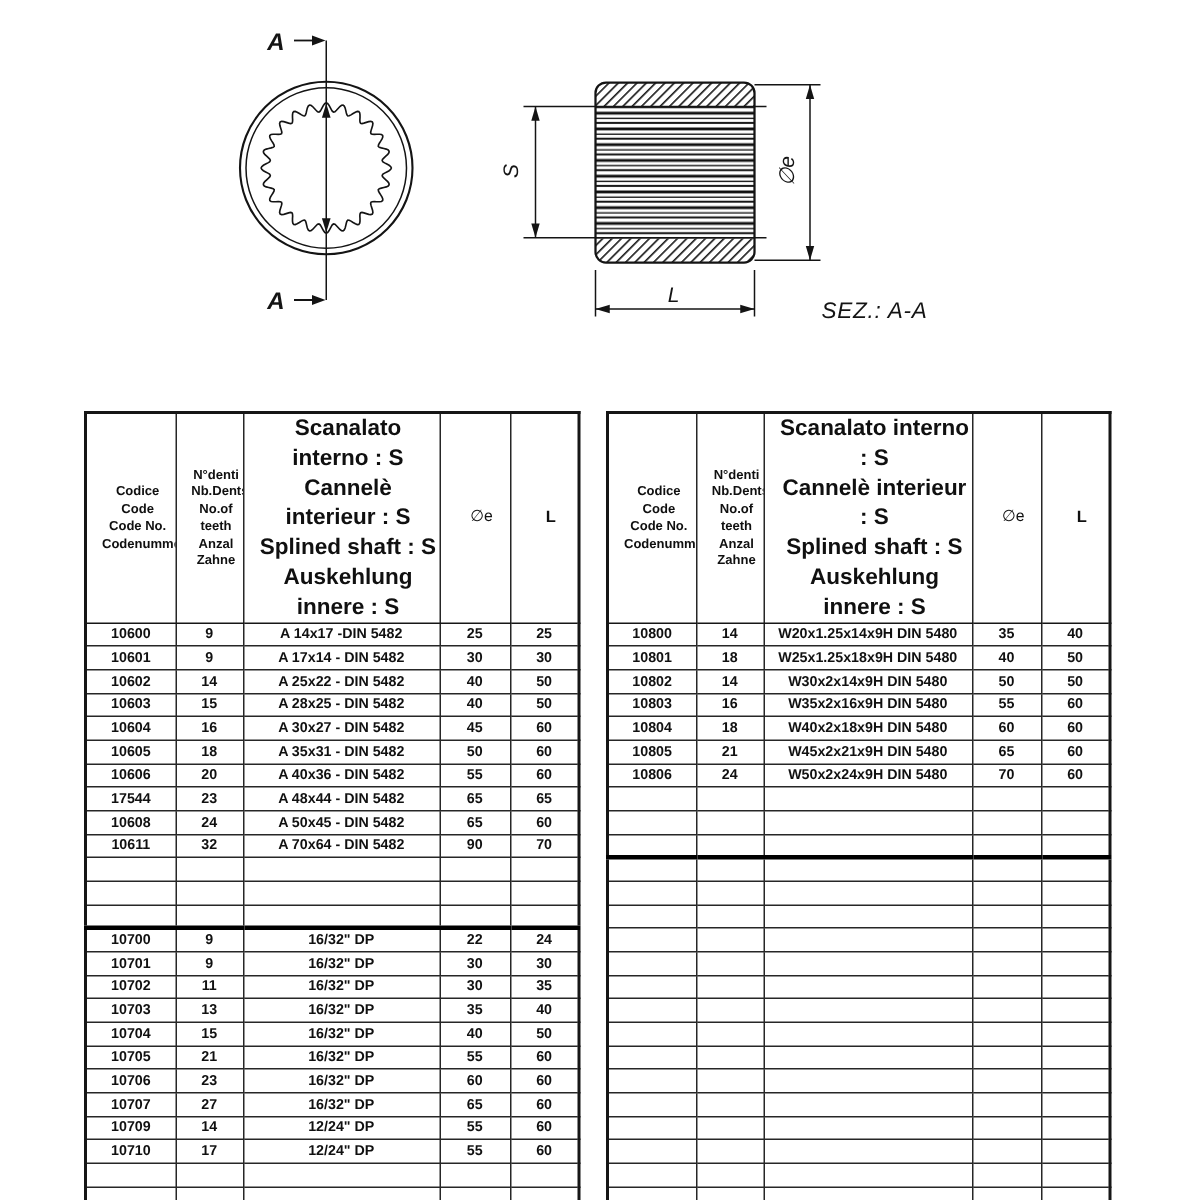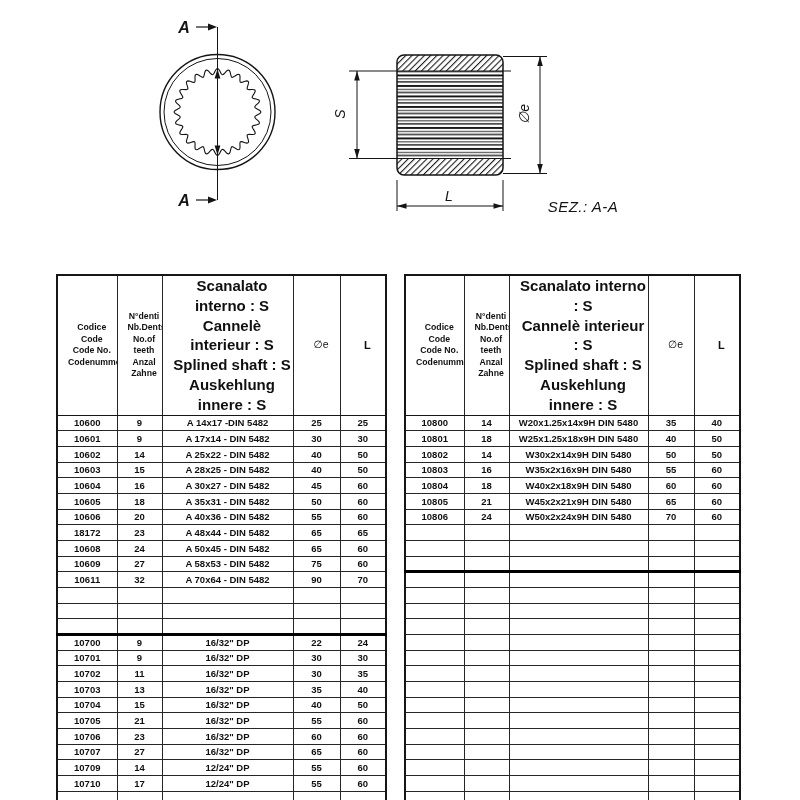--- a/index.html
+++ b/index.html
@@ -183,38 +183,31 @@
           <td>60</td>
         </tr>
         <tr>
           <td>10606</td>
           <td>20</td>
           <td>A 40x36 - DIN 5482</td>
           <td>55</td>
           <td>60</td>
         </tr>
         <tr>
-          <td>18172</td>
+          <td>17544</td>
           <td>23</td>
           <td>A 48x44 - DIN 5482</td>
           <td>65</td>
           <td>65</td>
         </tr>
         <tr>
           <td>10608</td>
           <td>24</td>
           <td>A 50x45 - DIN 5482</td>
           <td>65</td>
-          <td>60</td>
-        </tr>
-        <tr>
-          <td>10609</td>
-          <td>27</td>
-          <td>A 58x53 - DIN 5482</td>
-          <td>75</td>
           <td>60</td>
         </tr>
         <tr>
           <td>10611</td>
           <td>32</td>
           <td>A 70x64 - DIN 5482</td>
           <td>90</td>
           <td>70</td>
         </tr>
         <tr>

